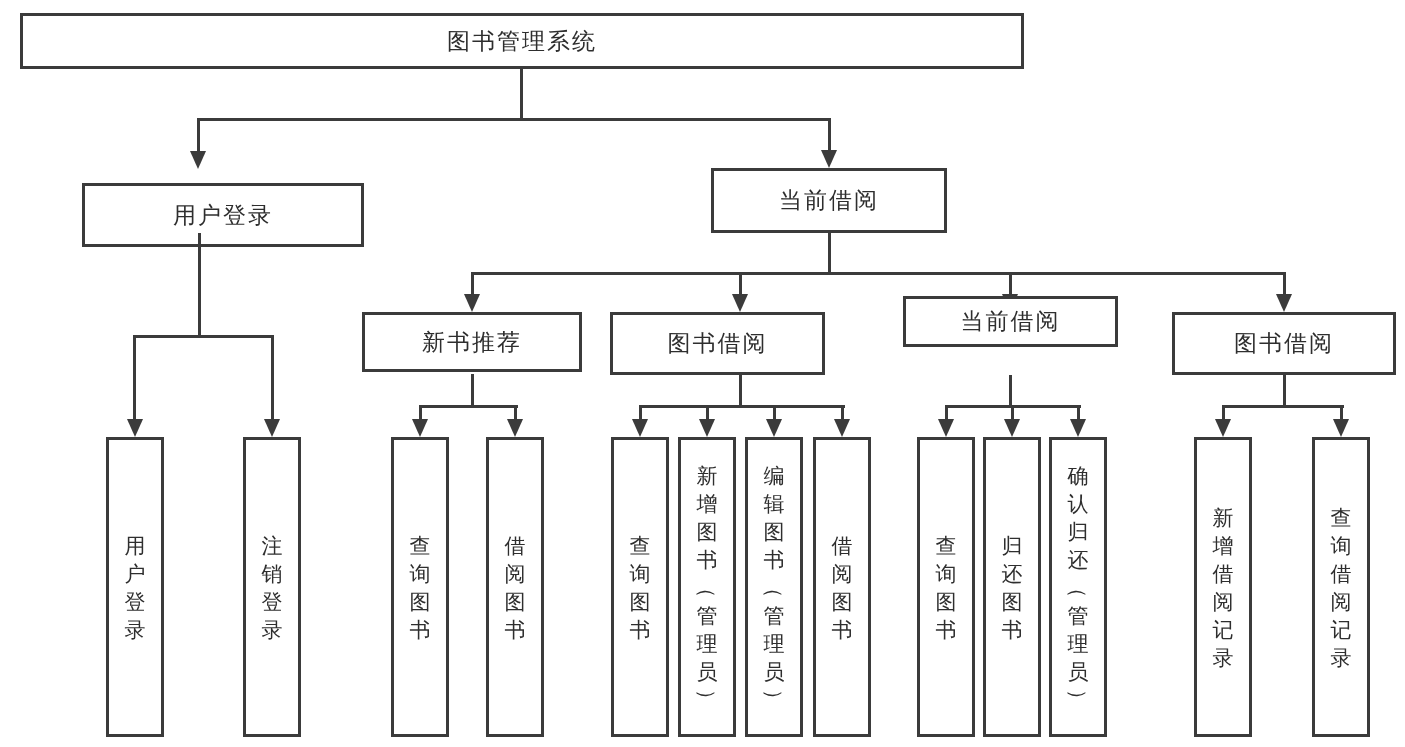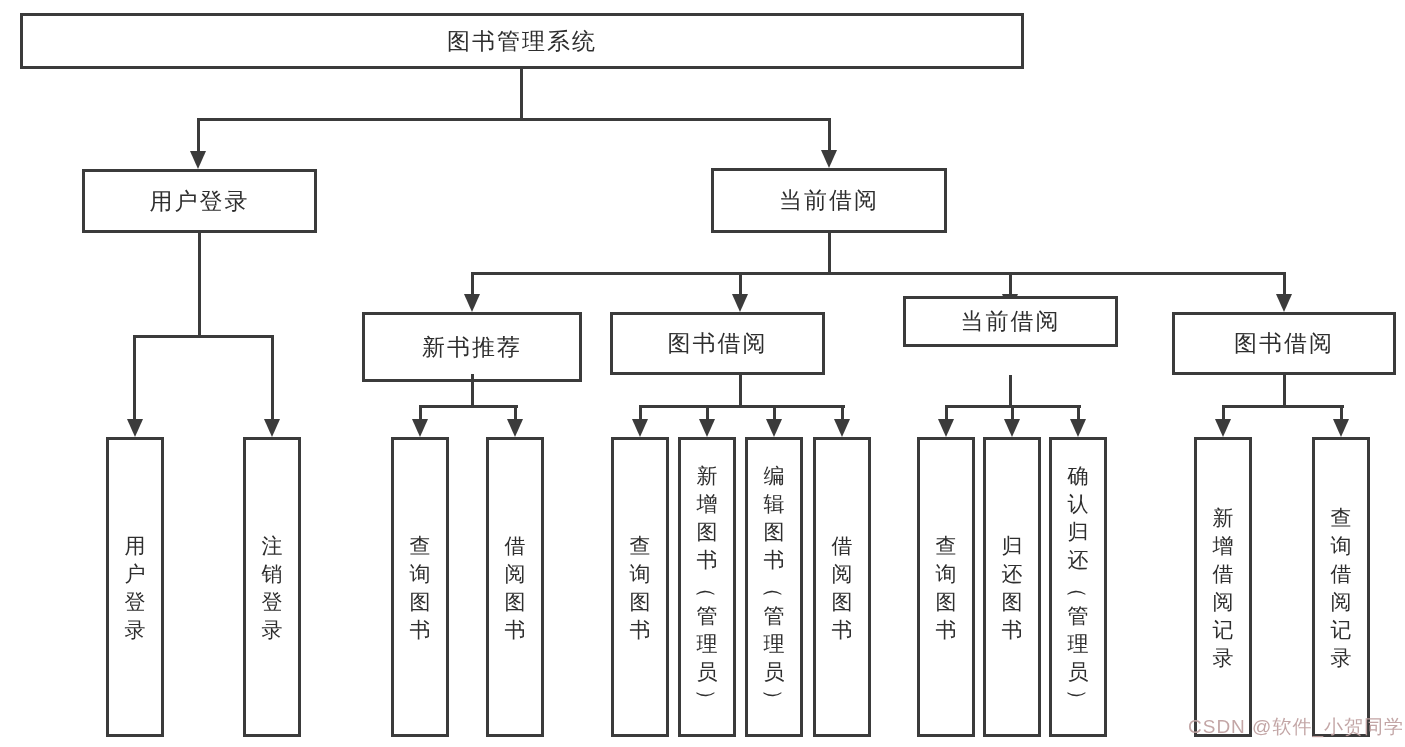--- a/index.html
+++ b/index.html
@@ -41,42 +41,42 @@
 
   <div class="box" style="left:20px;top:13px;width:1004px;height:56px">图书管理系统</div>
 
   <div class="line" style="left:520px;top:69px;width:3px;height:50px"></div>
   <div class="line" style="left:197px;top:118px;width:634px;height:3px"></div>
   <div class="line" style="left:197px;top:118px;width:3px;height:35px"></div>
   <div class="arrow" style="left:190px;top:151px"></div>
   <div class="line" style="left:828px;top:118px;width:3px;height:34px"></div>
   <div class="arrow" style="left:821px;top:150px"></div>
 
-  <div class="box" style="left:82px;top:169px;width:235px;height:64px">用户登录</div>
+  <div class="box" style="left:82px;top:183px;width:282px;height:64px">用户登录</div>
   <div class="box" style="left:711px;top:168px;width:236px;height:65px">当前借阅</div>
 
   <div class="line" style="left:198px;top:233px;width:3px;height:104px"></div>
   <div class="line" style="left:133px;top:335px;width:141px;height:3px"></div>
   <div class="line" style="left:133px;top:335px;width:3px;height:86px"></div>
   <div class="arrow" style="left:127px;top:419px"></div>
   <div class="line" style="left:271px;top:335px;width:3px;height:86px"></div>
   <div class="arrow" style="left:264px;top:419px"></div>
 
   <div class="line" style="left:828px;top:233px;width:3px;height:41px"></div>
   <div class="line" style="left:471px;top:272px;width:814px;height:3px"></div>
   <div class="line" style="left:471px;top:272px;width:3px;height:24px"></div>
   <div class="arrow" style="left:464px;top:294px"></div>
   <div class="line" style="left:739px;top:272px;width:3px;height:24px"></div>
   <div class="arrow" style="left:732px;top:294px"></div>
   <div class="line" style="left:1009px;top:272px;width:3px;height:24px"></div>
   <div class="arrow" style="left:1002px;top:294px"></div>
   <div class="line" style="left:1283px;top:272px;width:3px;height:24px"></div>
   <div class="arrow" style="left:1276px;top:294px"></div>
 
-  <div class="box" style="left:362px;top:312px;width:220px;height:70px">新书推荐</div>
+  <div class="box" style="left:362px;top:312px;width:220px;height:60px">新书推荐</div>
   <div class="box" style="left:610px;top:312px;width:215px;height:63px">图书借阅</div>
   <div class="box" style="left:903px;top:296px;width:215px;height:51px">当前借阅</div>
   <div class="box" style="left:1172px;top:312px;width:224px;height:63px">图书借阅</div>
 
   <div class="line" style="left:471px;top:374px;width:3px;height:33px"></div>
   <div class="line" style="left:419px;top:405px;width:99px;height:3px"></div>
   <div class="line" style="left:419px;top:405px;width:3px;height:16px"></div>
   <div class="arrow" style="left:412px;top:419px"></div>
   <div class="line" style="left:514px;top:405px;width:3px;height:16px"></div>
   <div class="arrow" style="left:507px;top:419px"></div>
@@ -203,15 +203,14 @@
     </div>
   <div class="box v" style="left:1312px;top:437px;width:58px;height:300px">
       <span class="vch">查</span>
       <span class="vch">询</span>
       <span class="vch">借</span>
       <span class="vch">阅</span>
       <span class="vch">记</span>
       <span class="vch">录</span>
     </div>
 
-  <div class="watermark">CSDN @软件_小贺同学</div>
 
 </div>
 
 </body></html>

